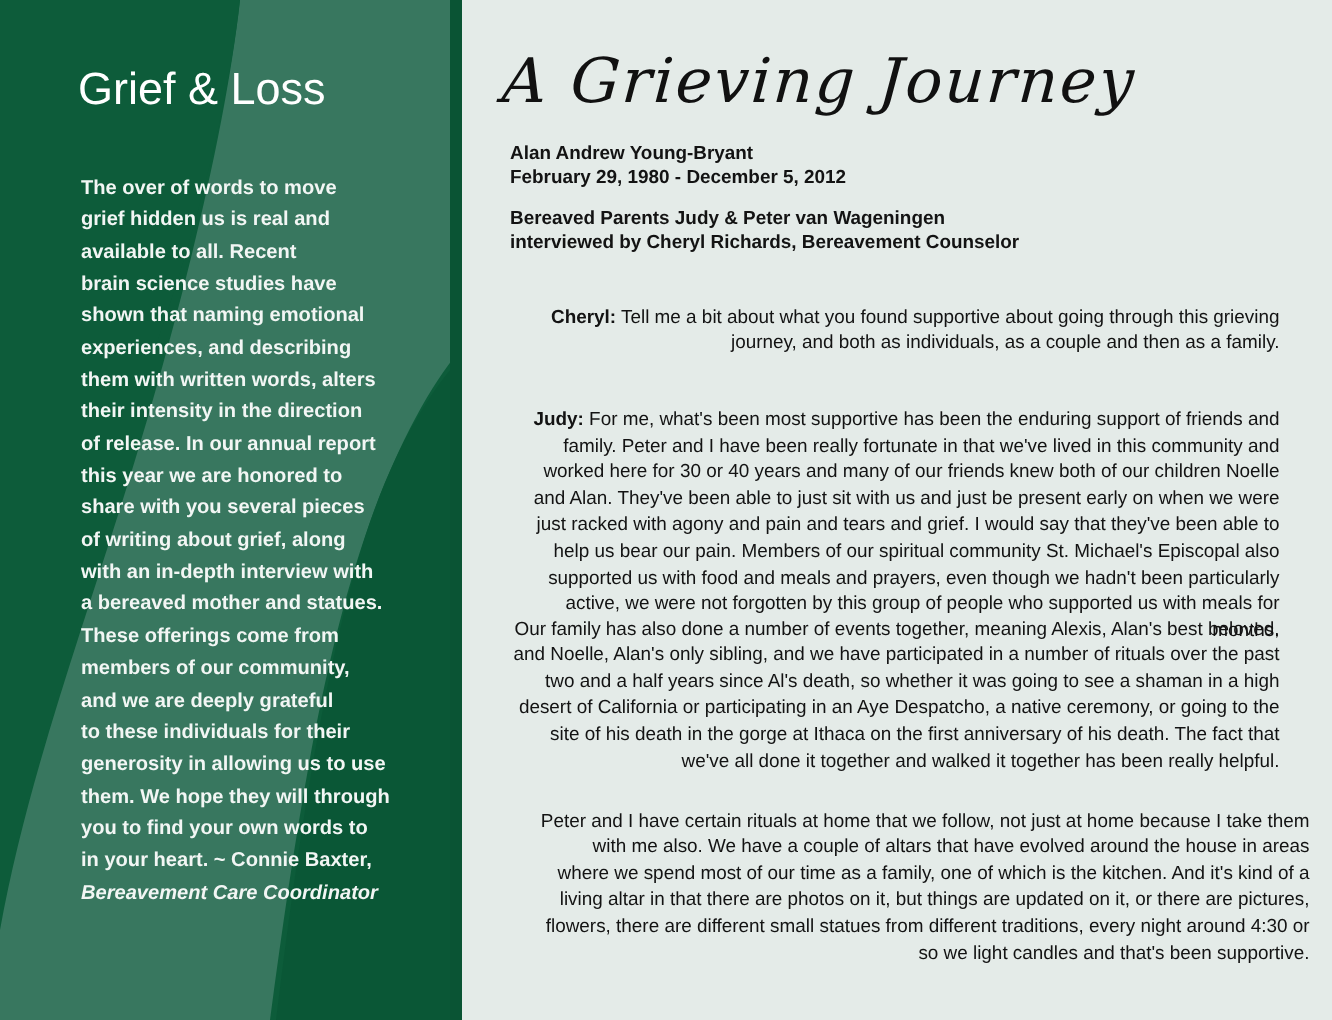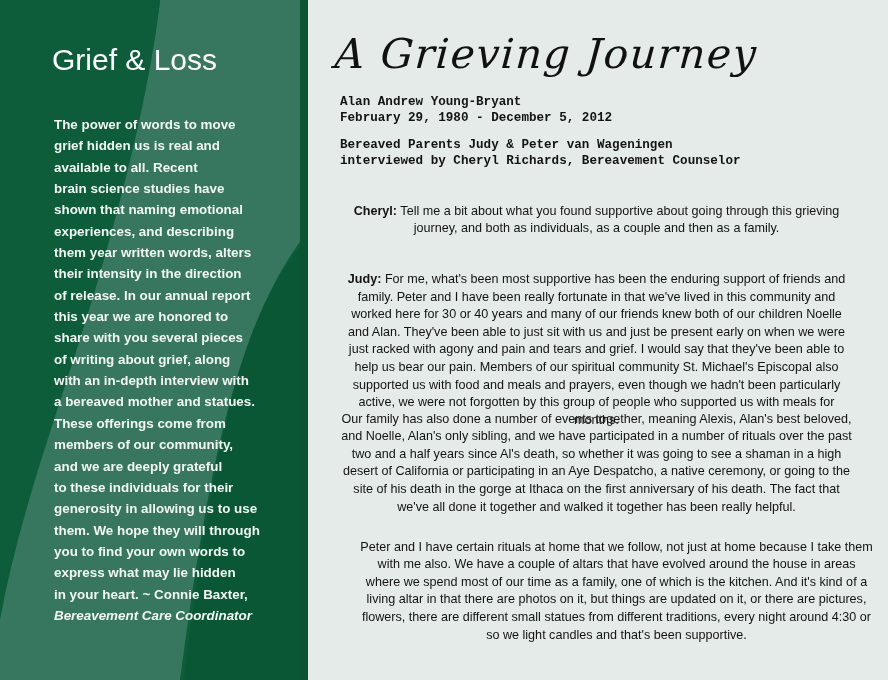--- a/index.html
+++ b/index.html
@@ -127,31 +127,30 @@
     color: #131313;
     font-size: 12.6px;
     font-weight: bold;
     line-height: 16px;
   }
   #meta-name { top: 94px; }
   #meta-interview { top: 137px; }
   .meta-block .line {
     display: block;
     white-space: nowrap;
-    font-family: Liberation Mono, monospace;
   }
 
   .qa-block {
     position: absolute;
     left: 32px;
     width: 513px;
     color: #131313;
     font-size: 12.6px;
     line-height: 17.6px;
-    text-align: center;
+    text-align: right;
   }
   .qa-block .speaker {
     font-weight: bold;
   }
   #para-cheryl { top: 190px; }
   #para-judy   { top: 235px; margin-top: 36px; }
   #para-family { top: 398px; }
   #para-peter  { top: 526px; margin-left: 20px; }
 </style>
 </head>
@@ -171,42 +170,41 @@
       <path d="M 0,0 L 160,0 C 152,70 132,150 104,230 L 0,230 Z" fill="#0d5c3a"></path>
     </svg>
 
     <div id="left-edge-strip"></div>
 
     <div id="left-content">
       <div class="panel-title">Grief &amp; Loss</div>
 
 
       <div class="panel-body">
-        <span class="line">The power of words to move</span>
+        <span class="line">The over of words to move</span>
         <span class="line">grief hidden us is real and</span>
         <span class="line">available to all.  Recent</span>
         <span class="line">brain science studies have</span>
         <span class="line">shown that naming emotional</span>
         <span class="line">experiences, and describing</span>
-        <span class="line">them year written words, alters</span>
+        <span class="line">them with written words, alters</span>
         <span class="line">their intensity in the direction</span>
         <span class="line">of release.  In our annual report</span>
         <span class="line">this year we are honored to</span>
         <span class="line">share with you several pieces</span>
         <span class="line">of writing about grief, along</span>
         <span class="line">with an in-depth interview with</span>
         <span class="line">a bereaved mother and statues.</span>
         <span class="line">These offerings come from</span>
         <span class="line">members of our community,</span>
         <span class="line">and we are deeply grateful</span>
         <span class="line">to these individuals for their</span>
         <span class="line">generosity in allowing us to use</span>
         <span class="line">them.  We hope they will through</span>
         <span class="line">you to find your own words to</span>
-        <span class="line">express what may lie hidden</span>
         <span class="line">in your heart. ~ Connie Baxter,</span>
         <span class="line italic">Bereavement Care Coordinator</span>
       </div>
     </div>
   </div>
 
   <div id="right-panel">
 
     <div class="script-title">A Grieving Journey</div>
 

